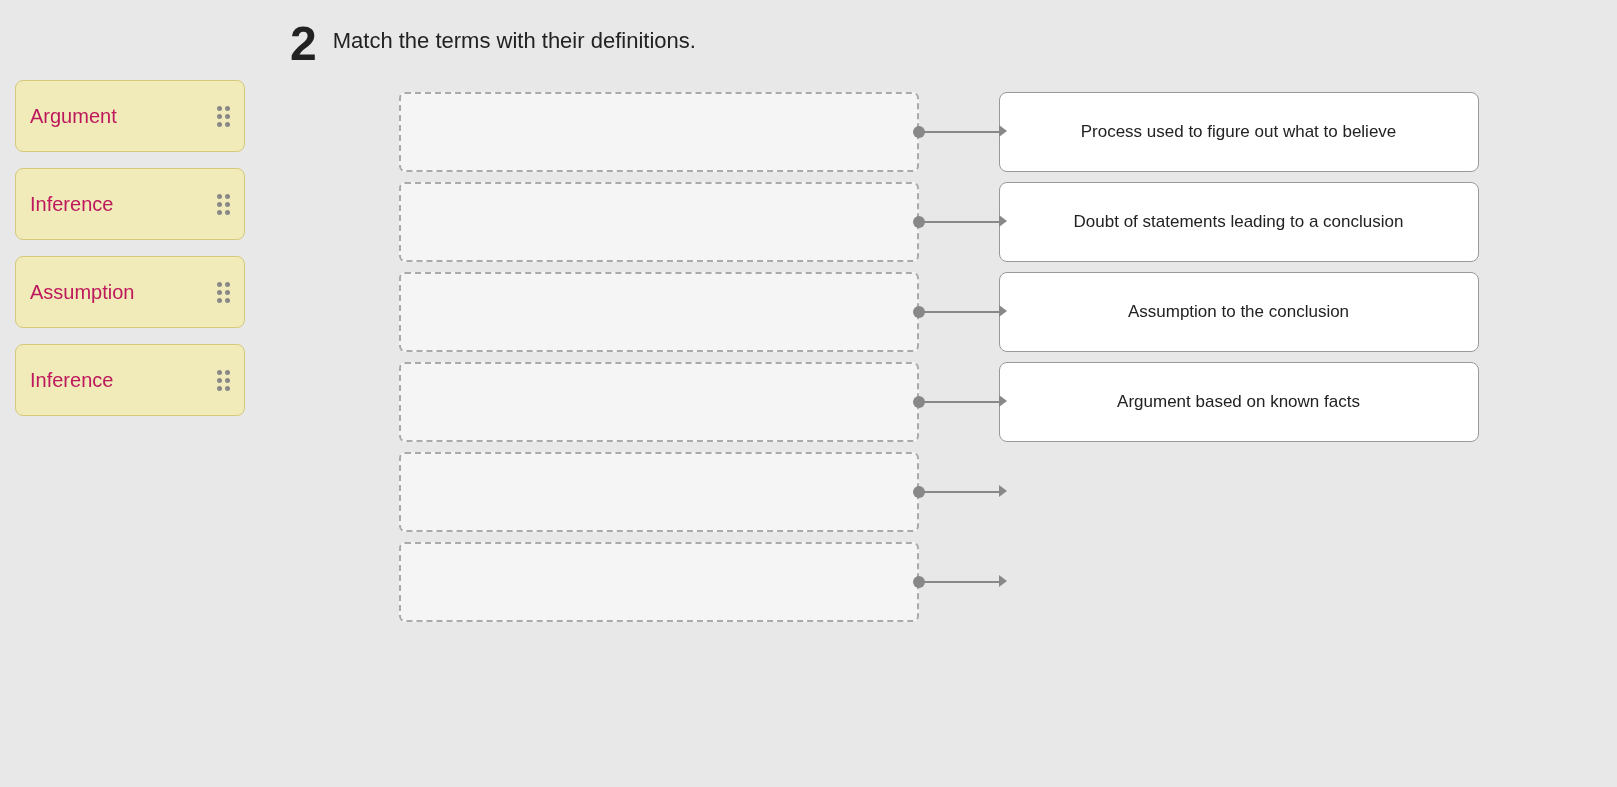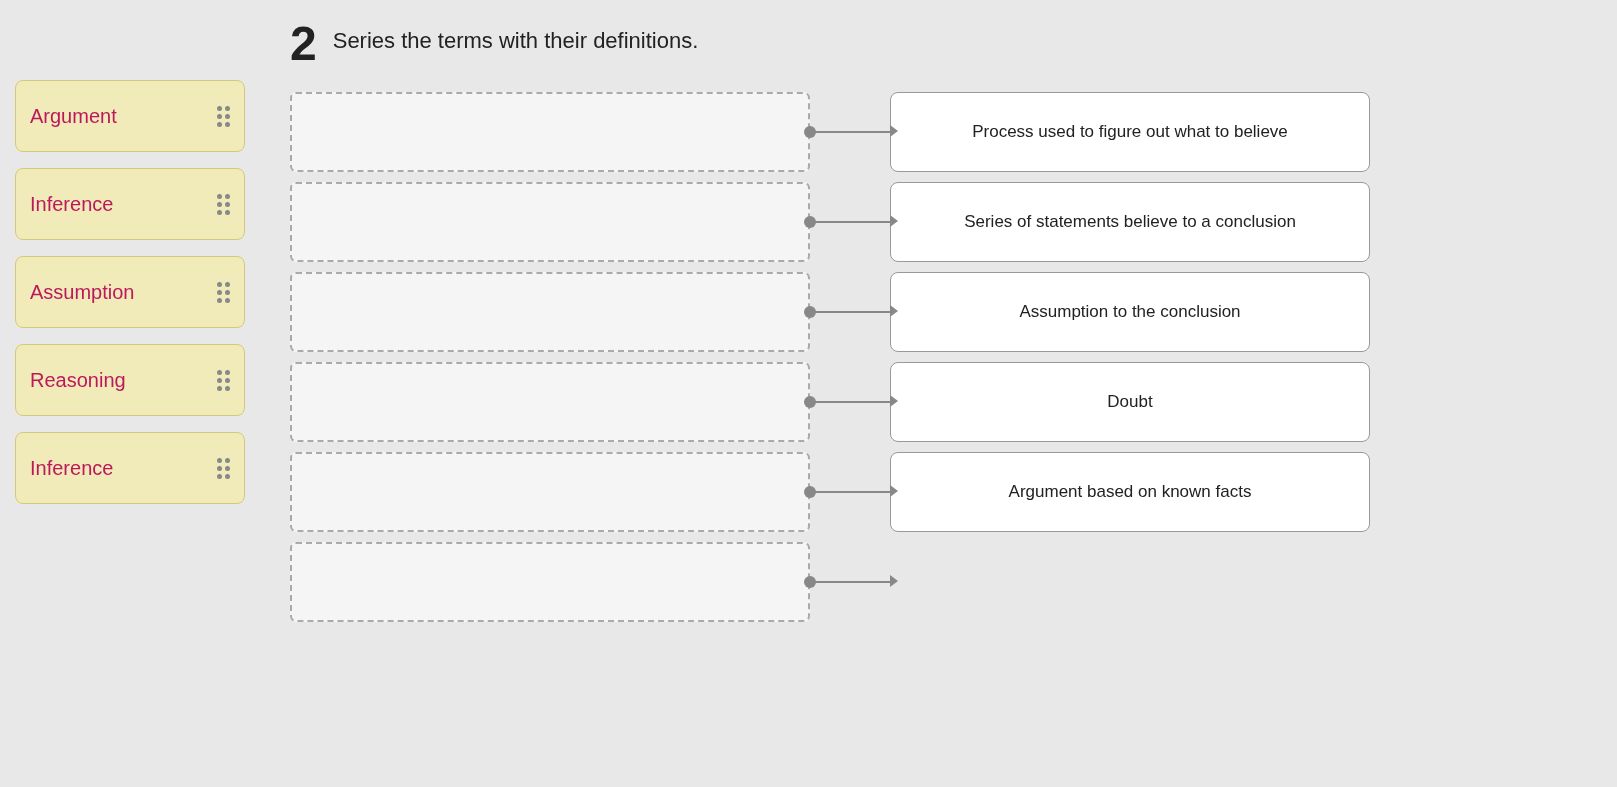--- a/index.html
+++ b/index.html
@@ -76,20 +76,21 @@
       color: #222;
       padding-top: 8px;
     }
 
     
     .matching-area {
       display: flex;
       gap: 0;
       align-items: flex-start;
       flex: 1;
+      justify-content: center;
     }
 
     .drop-zones {
       display: flex;
       flex-direction: column;
       gap: 10px;
       width: 520px;
     }
 
     .drop-zone {
@@ -200,48 +201,37 @@
     <span class="drag-icon" style="display:grid;grid-template-columns:1fr 1fr;gap:3px;">
       <span style="width:5px;height:5px;background:#888;border-radius:50%;display:inline-block;"></span>
       <span style="width:5px;height:5px;background:#888;border-radius:50%;display:inline-block;"></span>
       <span style="width:5px;height:5px;background:#888;border-radius:50%;display:inline-block;"></span>
       <span style="width:5px;height:5px;background:#888;border-radius:50%;display:inline-block;"></span>
       <span style="width:5px;height:5px;background:#888;border-radius:50%;display:inline-block;"></span>
       <span style="width:5px;height:5px;background:#888;border-radius:50%;display:inline-block;"></span>
     </span>
   </div>
   <div class="term-card">
-    <span class="term-label">Reasoning</span>
-    <span class="drag-icon" style="display:grid;grid-template-columns:1fr 1fr;gap:3px;">
-      <span style="width:5px;height:5px;background:#888;border-radius:50%;display:inline-block;"></span>
-      <span style="width:5px;height:5px;background:#888;border-radius:50%;display:inline-block;"></span>
-      <span style="width:5px;height:5px;background:#888;border-radius:50%;display:inline-block;"></span>
-      <span style="width:5px;height:5px;background:#888;border-radius:50%;display:inline-block;"></span>
-      <span style="width:5px;height:5px;background:#888;border-radius:50%;display:inline-block;"></span>
-      <span style="width:5px;height:5px;background:#888;border-radius:50%;display:inline-block;"></span>
-    </span>
-  </div>
-  <div class="term-card">
     <span class="term-label">Inference</span>
     <span class="drag-icon" style="display:grid;grid-template-columns:1fr 1fr;gap:3px;">
       <span style="width:5px;height:5px;background:#888;border-radius:50%;display:inline-block;"></span>
       <span style="width:5px;height:5px;background:#888;border-radius:50%;display:inline-block;"></span>
       <span style="width:5px;height:5px;background:#888;border-radius:50%;display:inline-block;"></span>
       <span style="width:5px;height:5px;background:#888;border-radius:50%;display:inline-block;"></span>
       <span style="width:5px;height:5px;background:#888;border-radius:50%;display:inline-block;"></span>
       <span style="width:5px;height:5px;background:#888;border-radius:50%;display:inline-block;"></span>
     </span>
   </div>
 </div>
 
 <div class="main-content">
 
   <div class="header">
     <span class="question-number">2</span>
-    <span class="question-title">Series the terms with their definitions.</span>
+    <span class="question-title">Match the terms with their definitions.</span>
   </div>
 
   <div class="matching-area">
 
     <div class="drop-zones">
       <div class="drop-zone"></div>
       <div class="drop-zone"></div>
       <div class="drop-zone"></div>
       <div class="drop-zone"></div>
       <div class="drop-zone"></div>
@@ -285,26 +275,23 @@
           <div class="arrow-right"></div>
         </div>
       </div>
     </div>
 
     <div class="definitions">
       <div class="definition-card">
         <span class="definition-text">Process used to figure out what to believe</span>
       </div>
       <div class="definition-card">
-        <span class="definition-text">Series of statements believe to a conclusion</span>
+        <span class="definition-text">Doubt of statements leading to a conclusion</span>
       </div>
       <div class="definition-card">
         <span class="definition-text">Assumption to the conclusion</span>
       </div>
       <div class="definition-card">
-        <span class="definition-text">Doubt</span>
-      </div>
-      <div class="definition-card">
         <span class="definition-text">Argument based on known facts</span>
       </div>
     </div>
   </div>
 </div>
 
 </body></html>

